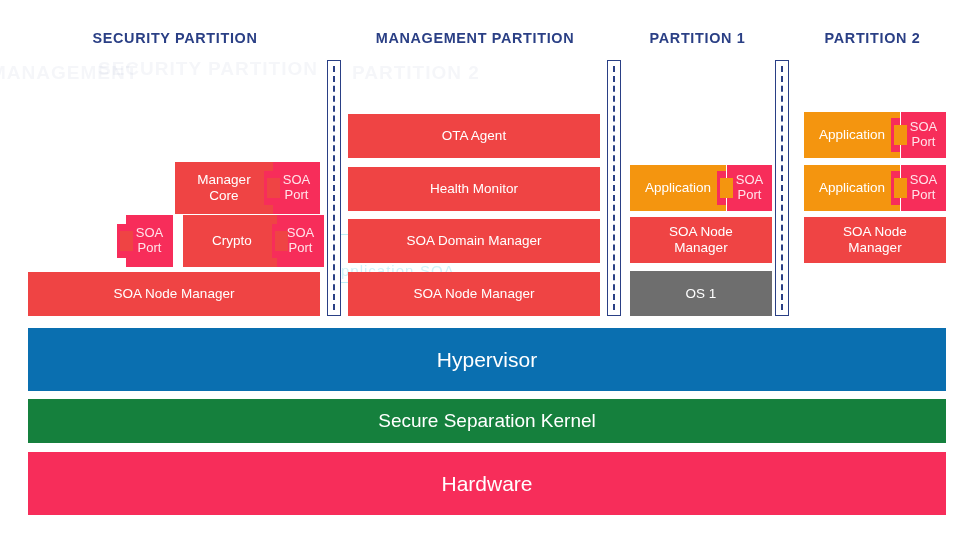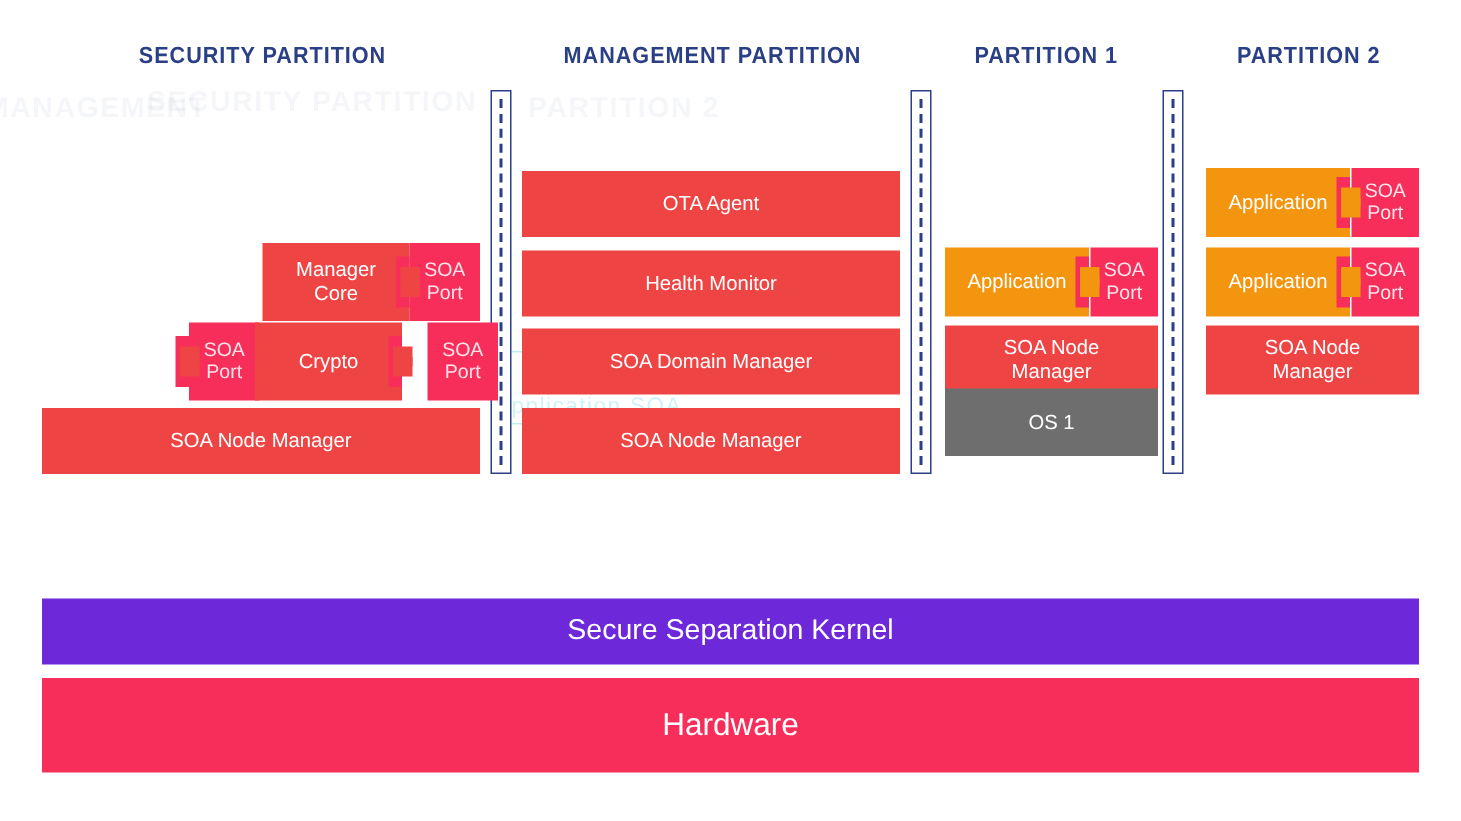--- a/index.html
+++ b/index.html
@@ -88,21 +88,21 @@
   }
 
   
   .fbar{
     position:absolute;
     display:flex;align-items:center;justify-content:center;
     color:#ffffff;
     box-sizing:border-box;
   }
   .fbar.hyper{background:#0A6FB0;font-size:21px;}
-  .fbar.kernel{background:#6d28d9;font-size:19px;justify-content:center;}
+  .fbar.kernel{background:#15803d;font-size:19px;justify-content:center;}
   .fbar.hw{background:#F72D5A;font-size:21px;}
 
   
   .ghost{
     position:absolute;
     color:#2A3F85;
     opacity:.045;
     font-weight:bold;
     white-space:nowrap;
     letter-spacing:1px;
@@ -158,21 +158,21 @@
 
   <div class="pair" style="left:28px;top:215px;width:145px;height:52px;">
     <div class="notch" style="left:89px;"></div>
     <div class="plug navy" style="left:92px;"></div>
     <div class="port" style="width:47px;">
       <span style="white-space:pre-line;">SOA
 Port</span>
     </div>
   </div>
 
-  <div class="pair" style="left:170px;top:215px;width:162px;height:52px;">
+  <div class="pair" style="left:183px;top:215px;width:141px;height:52px;">
     <div class="body navy" style="width:98px;">
       <span style="white-space:pre-line;">Crypto</span>
     </div>
     <div class="notch" style="left:89px;"></div>
     <div class="plug navy" style="left:92px;"></div>
     <div class="port" style="width:47px;">
       <span style="white-space:pre-line;">SOA
 Port</span>
     </div>
   </div>
@@ -204,21 +204,21 @@
       <span style="white-space:pre-line;">SOA
 Port</span>
     </div>
   </div>
 
   <div class="blk navy" style="left:630px;top:217px;width:142px;height:46px;">
     <span style="white-space:pre-line;">SOA Node
 Manager</span>
   </div>
 
-  <div class="blk grey" style="left:630px;top:259px;width:142px;height:45px;">
+  <div class="blk grey" style="left:630px;top:271px;width:142px;height:45px;">
     <span>OS 1</span>
   </div>
 
   <div class="pair" style="left:804px;top:112px;width:142px;height:46px;">
     <div class="body orange" style="width:96px;">
       <span>Application</span>
     </div>
     <div class="notch" style="left:87px;"></div>
     <div class="plug orange" style="left:90px;"></div>
     <div class="port" style="width:45px;">
@@ -238,20 +238,23 @@
 Port</span>
     </div>
   </div>
 
   <div class="blk navy" style="left:804px;top:217px;width:142px;height:46px;">
     <span style="white-space:pre-line;">SOA Node
 Manager</span>
   </div>
 
 
+  <div class="fbar hyper" style="left:28px;top:328px;width:918px;height:63px;">
+    <span>Hypervisor</span>
+  </div>
   <div class="fbar kernel" style="left:28px;top:399px;width:918px;height:44px;">
     <span>Secure Separation Kernel</span>
   </div>
   <div class="fbar hw" style="left:28px;top:452px;width:918px;height:63px;">
     <span>Hardware</span>
   </div>
 
 </div>
 
 </body></html>

